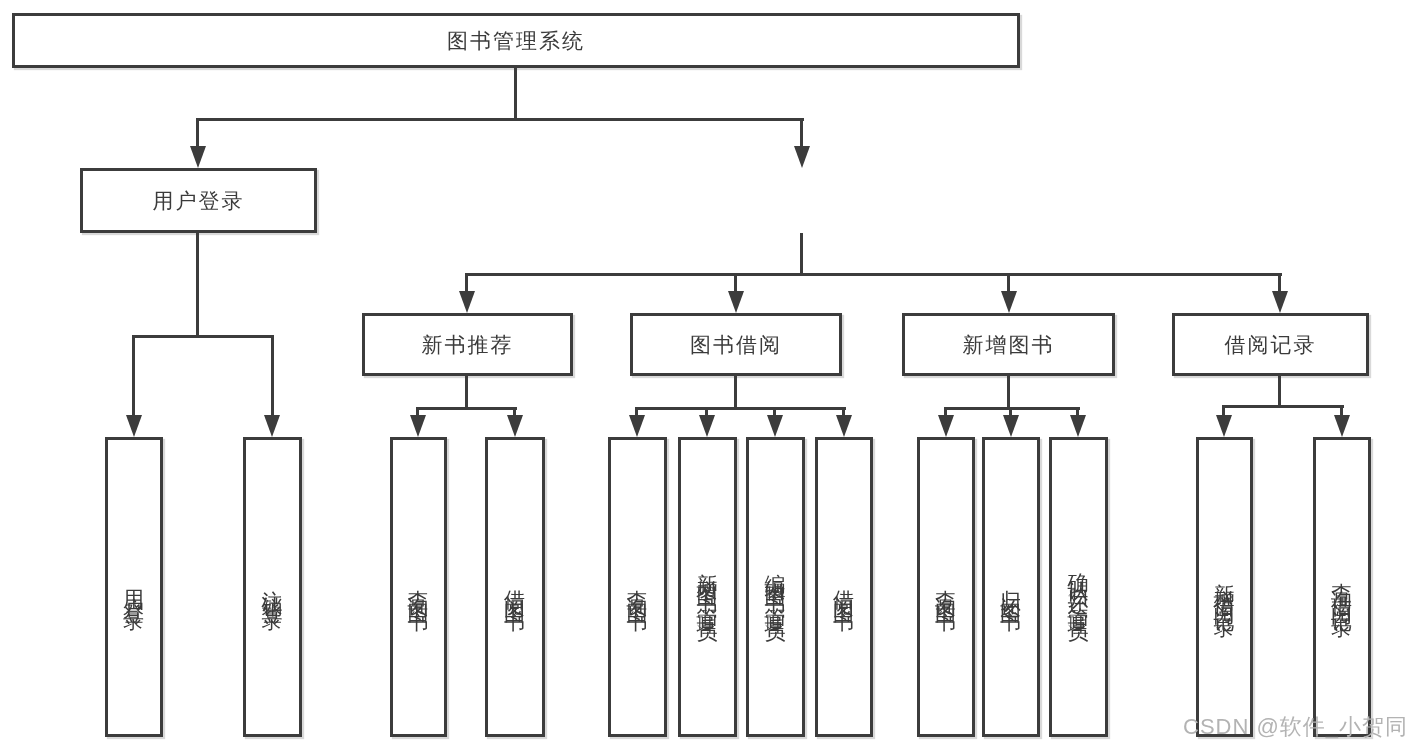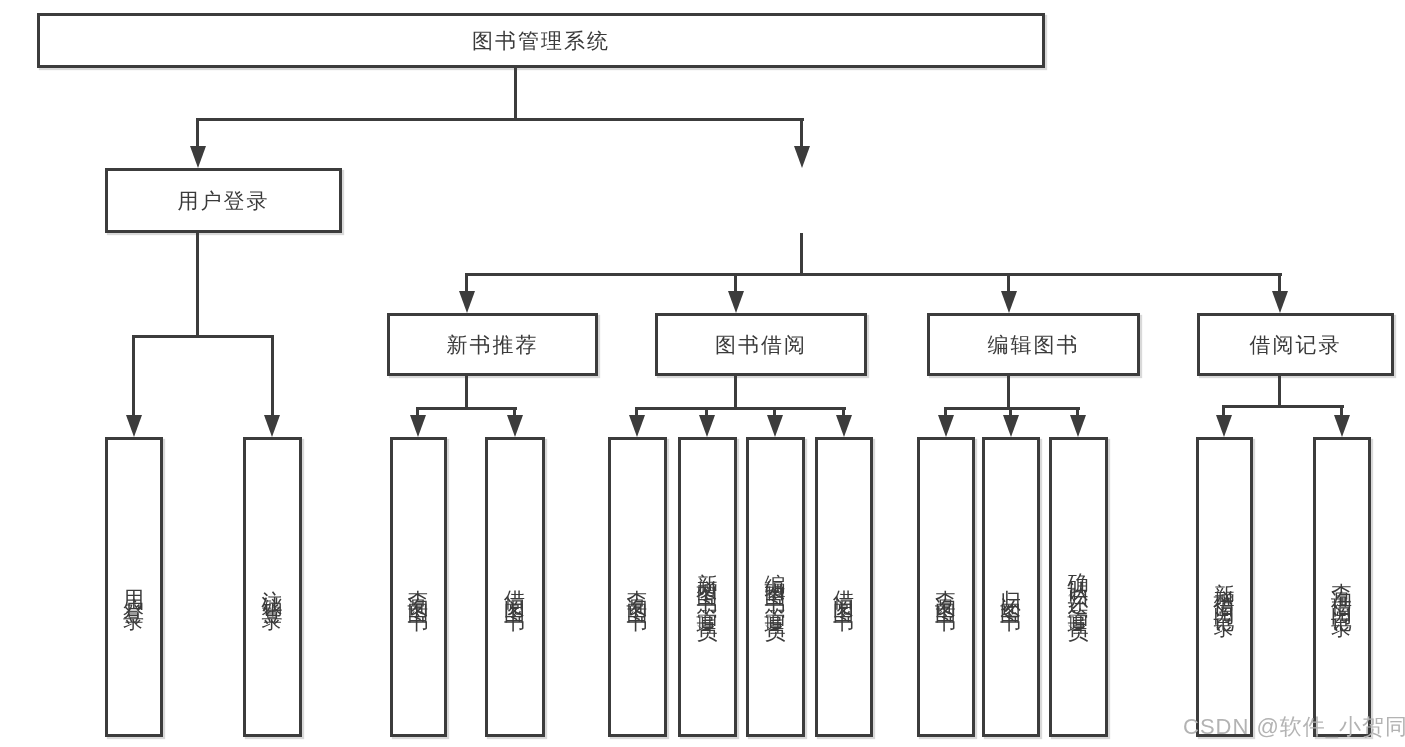--- a/index.html
+++ b/index.html
@@ -11,21 +11,21 @@
   html,body{margin:0;padding:0;background:var(--bg);}
   .canvas{
     position:relative;width:1405px;height:747px;background:var(--bg);
     font-family:"Liberation Sans", sans-serif;overflow:hidden;
   }
   .node{
     position:absolute;box-sizing:border-box;border:3px solid var(--line);
     background:#fff;display:flex;align-items:center;justify-content:center;
     color:var(--text);box-shadow:2px 2px 1px rgba(0,0,0,0.15);
   }
-  .node.h{font-size:21px;letter-spacing:2px;margin-left:25px;}
+  .node.h{font-size:21px;letter-spacing:2px;}
   .node.v{
     writing-mode:vertical-rl;text-orientation:mixed;
     font-size:21px;letter-spacing:7px;line-height:1.1;
   }
   .vline{position:absolute;width:3px;background:var(--line);}
   .hline{position:absolute;height:3px;background:var(--line);}
   .arrow{
     position:absolute;width:0;height:0;
     border-left:8px solid transparent;border-right:8px solid transparent;
     border-top:22px solid var(--line);
@@ -67,21 +67,21 @@
   <div class="arrow" style="left:459px;top:291px"></div>
   <div class="vline" style="left:734px;top:273px;height:20px"></div>
   <div class="arrow" style="left:728px;top:291px"></div>
   <div class="vline" style="left:1007px;top:273px;height:20px"></div>
   <div class="arrow" style="left:1001px;top:291px"></div>
   <div class="vline" style="left:1278px;top:273px;height:20px"></div>
   <div class="arrow" style="left:1272px;top:291px"></div>
 
   <div class="node h" style="left:362px;top:313px;width:211px;height:63px">新书推荐</div>
   <div class="node h" style="left:630px;top:313px;width:212px;height:63px">图书借阅</div>
-  <div class="node h" style="left:902px;top:313px;width:213px;height:63px">编辑图书</div>
+  <div class="node h" style="left:902px;top:313px;width:213px;height:63px">新增图书</div>
   <div class="node h" style="left:1172px;top:313px;width:197px;height:63px">借阅记录</div>
 
   <div class="vline" style="left:465px;top:376px;height:34px"></div>
   <div class="hline" style="left:417px;top:407px;width:100px"></div>
   <div class="vline" style="left:416px;top:407px;height:10px"></div>
   <div class="arrow" style="left:410px;top:415px"></div>
   <div class="vline" style="left:513px;top:407px;height:10px"></div>
   <div class="arrow" style="left:507px;top:415px"></div>
   <div class="node v" style="left:390px;top:437px;width:57px;height:300px">查询图书</div>
   <div class="node v" style="left:485px;top:437px;width:60px;height:300px">借阅图书</div>

